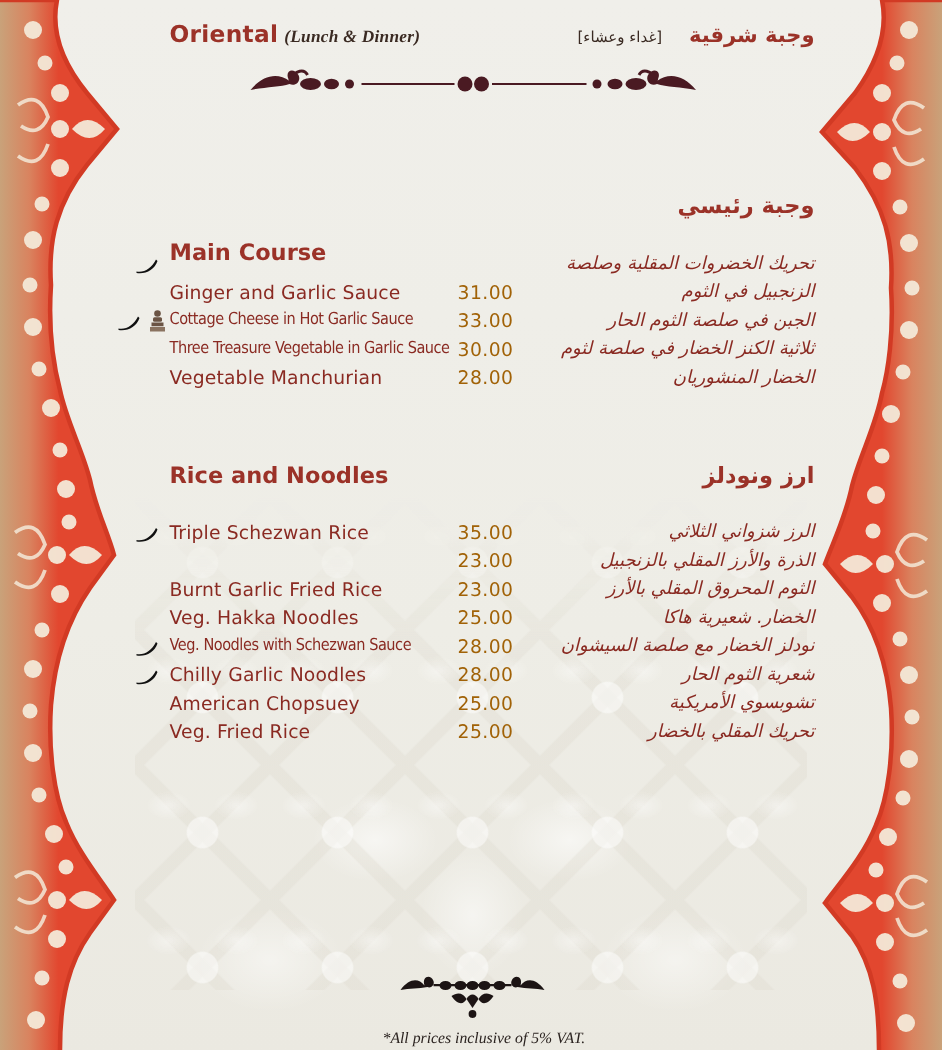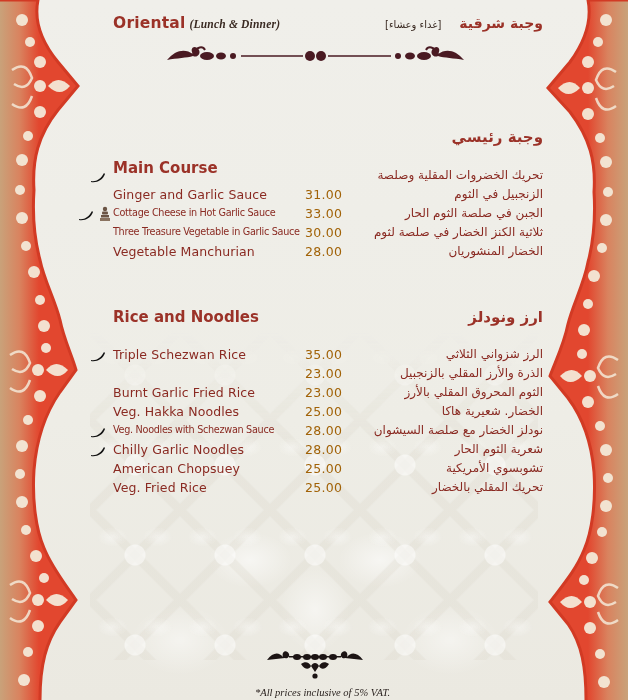--- a/index.html
+++ b/index.html
@@ -64,21 +64,21 @@
       position: absolute; left: 0; width: 628px; height: 19px;
     }
     .item .name {
       position: absolute; left: 113px; font-size: 12.5px; color: #8a2a22; white-space: nowrap; letter-spacing: 0.1px;
     }
     .item .name.condensed { font-size: 11px; letter-spacing: -0.35px; transform: scaleX(0.88); transform-origin: left center; }
     .item .price {
       position: absolute; left: 305px; font-size: 12.5px; color: #a16207; letter-spacing: 0.3px;
     }
     .item .ar {
-      position: absolute; right: 85px; font-size: 12px; color: #8a2a22; direction: rtl; white-space: nowrap;
+      position: absolute; right: 85px; font-size: 12px; color: #8a2a22; direction: rtl; white-space: nowrap; font-style: italic;
     }
     .icon-slot { position: absolute; top: 2px; }
 
     .footer-legend { position: absolute; left: 0; top: 660px; width: 628px; height: 40px; }
     .legend-item {
       position: absolute; display: flex; align-items: center; gap: 5px;
       font-family: Liberation Mono, monospace; font-style: italic; font-size: 11px; color: #2b2320; margin-top: 36px;
     }
     .vat-note {
       position: absolute; left: 255px; top: 687px;

